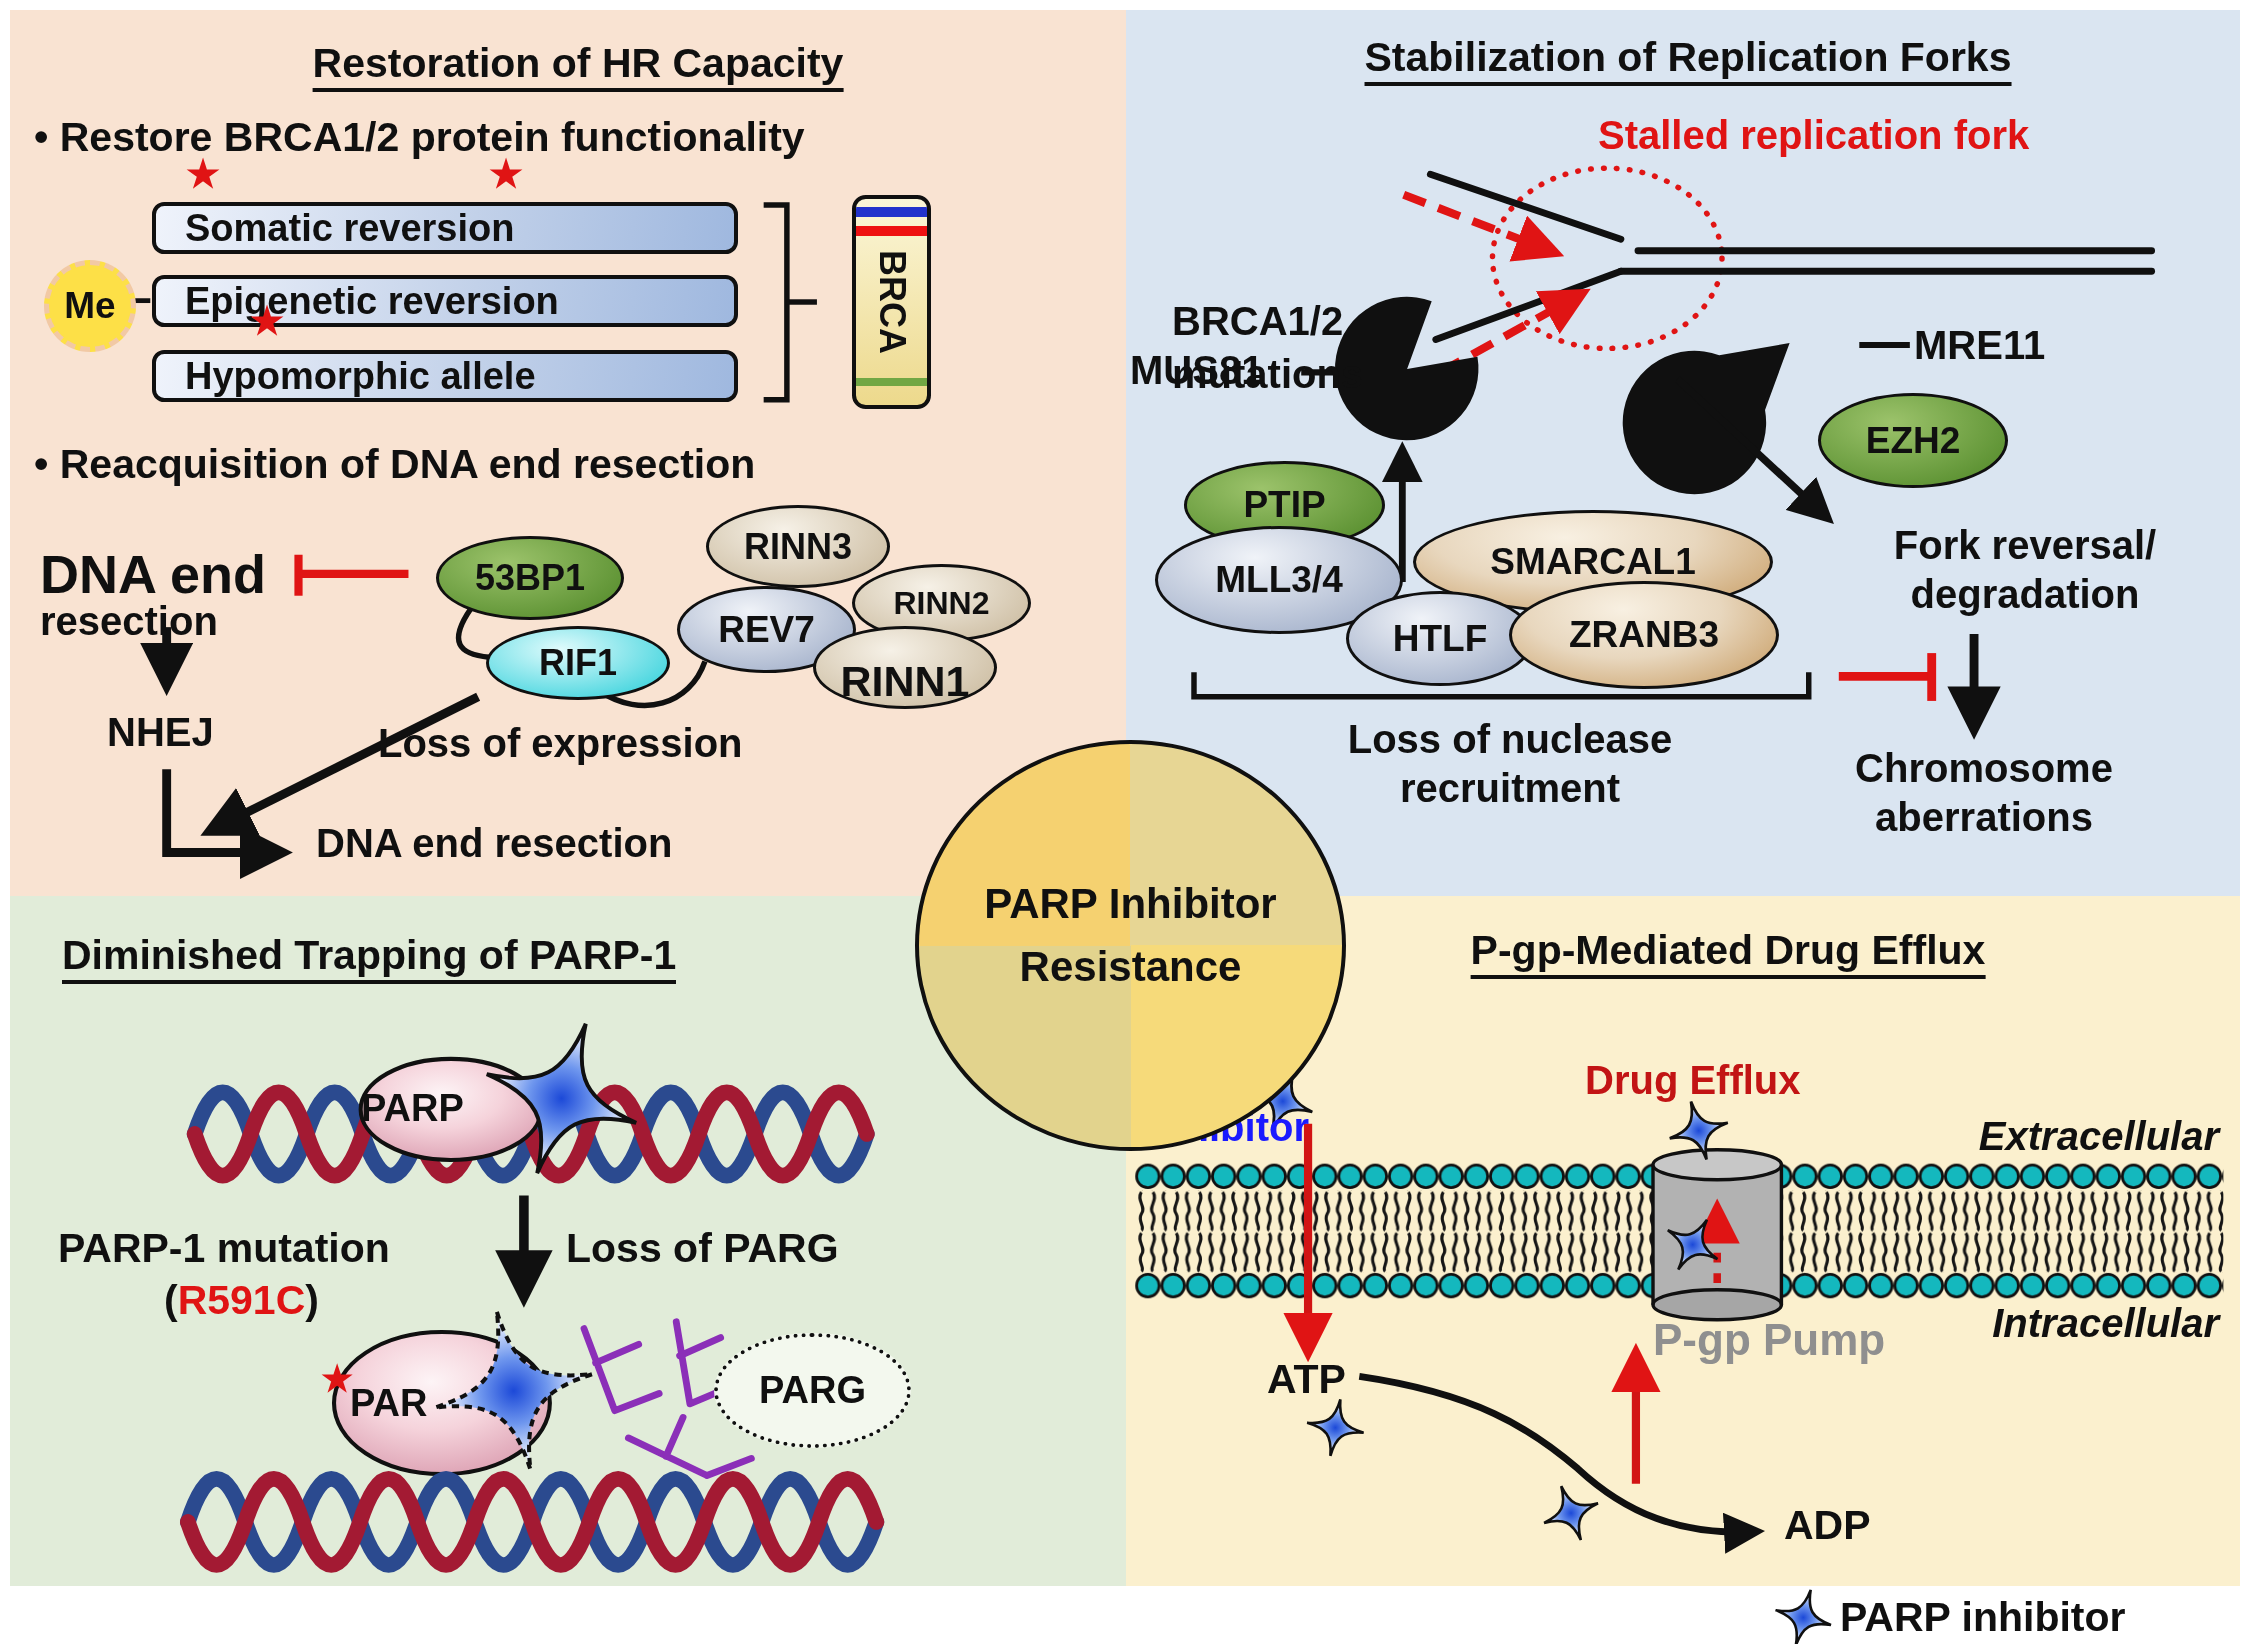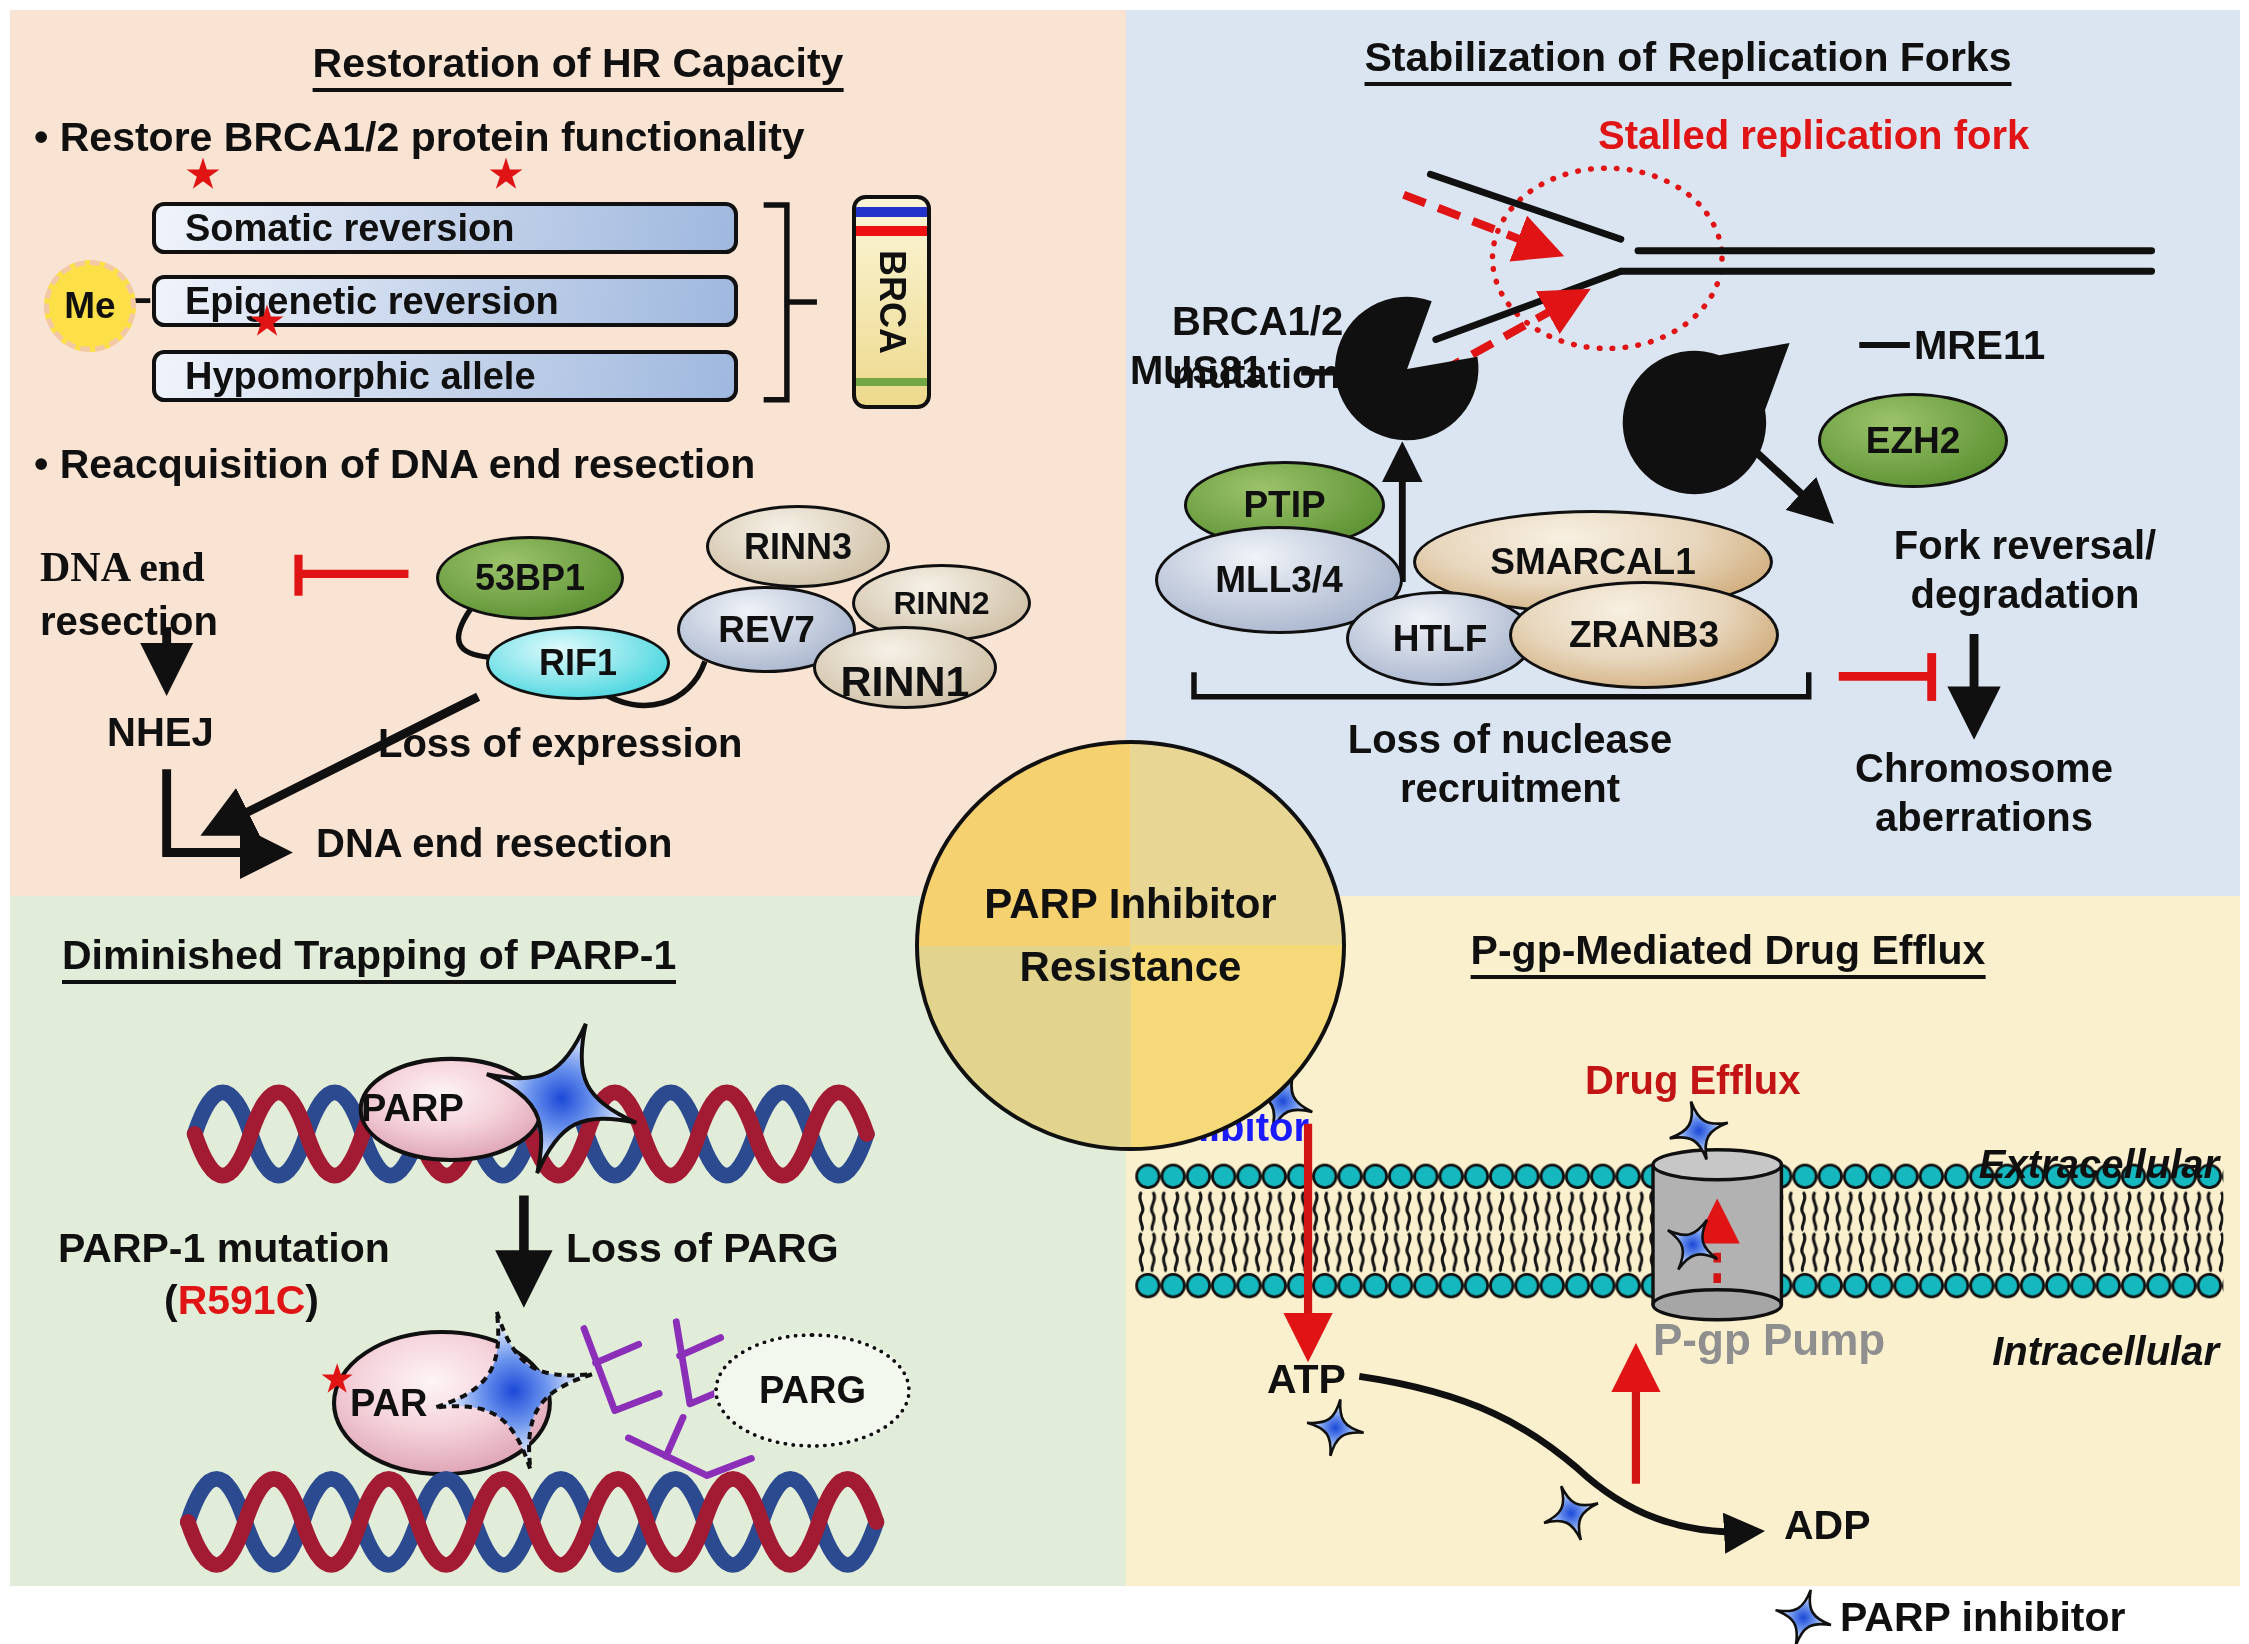--- a/index.html
+++ b/index.html
@@ -12,21 +12,21 @@
   #q-br{left:1126px;top:896px;width:1114px;height:690px;background:#FBF0CE;}
   svg.layer{position:absolute;left:0;top:0;z-index:1;}
   .lb{position:absolute;font-weight:bold;color:#101010;white-space:nowrap;line-height:1.04;z-index:3;}
   .ctr{transform:translateX(-50%);}
   .rt{text-align:right;transform:translateX(-100%);}
   .underline{border-bottom:4.8px solid #101010;padding-bottom:3.4px;}
   .red{color:#E01414;}
   .blue{color:#1A1AFF;}
   .dkred{color:#C21414;}
   .gray{color:#8F8F8F;}
-  .italic{font-style:italic;margin-top:28px;}
+  .italic{font-style:italic;}
   .oval{position:absolute;border:3.4px solid #101010;border-radius:50%;display:flex;
         align-items:center;justify-content:center;font-weight:bold;z-index:2;}
   .g-green{background:radial-gradient(ellipse at 38% 30%,#9CC36B,#5E9334 78%);}
   .g-cyan{background:radial-gradient(ellipse at 40% 30%,#E0FBFC,#49D6DF 80%);}
   .g-bluegray{background:radial-gradient(ellipse at 40% 28%,#F0F3F8,#A6B3CC 82%);}
   .g-beige{background:radial-gradient(ellipse at 42% 28%,#F6F1E7,#CFC0A6 82%);}
   .g-tan{background:radial-gradient(ellipse at 42% 25%,#F8F0E2,#E8D7BE 45%,#C49659 100%);text-align:right;}
   .rev-box{position:absolute;left:152px;width:586px;height:52px;border:4.1px solid #101010;border-radius:12.3px;
            background:linear-gradient(100deg,#EFF3FB 0%,#C2D1E9 55%,#9FB8DF 100%);
            display:flex;align-items:center;padding-left:29px;box-sizing:border-box;
@@ -236,21 +236,21 @@
 
   <div id="brca-bar">
     <div class="bar-stripe" style="top:8.2px;height:10.2px;background:#2233CC;"></div>
     <div class="bar-stripe" style="top:27px;height:10.2px;background:#EE1111;"></div>
     <div class="bar-stripe" style="top:179px;height:8.2px;background:#71A744;"></div>
     <div id="brca-text">BRCA</div>
   </div>
 
   <div class="lb" style="left:34px;top:443px;font-size:41px;">• Reacquisition of DNA end resection</div>
 
-  <div class="lb" style="left:40px;top:546px;font-size:42px;font-family:Liberation Serif, serif;">DNA end</div>
+  <div class="lb" style="left:40px;top:546px;font-size:54px;">DNA end</div>
   <div class="lb" style="left:40px;top:601px;font-size:40px;">resection</div>
 
   <div class="oval g-green" style="left:436px;top:536px;width:182px;height:78px;font-size:36px;">
     <span>53BP1</span>
   </div>
   <div class="oval g-beige" style="left:706px;top:505px;width:178px;height:77px;font-size:36px;">
     <span>RINN3</span>
   </div>
   <div class="oval g-beige" style="left:852px;top:564px;width:173px;height:72px;font-size:32px;">
     <span>RINN2</span>

